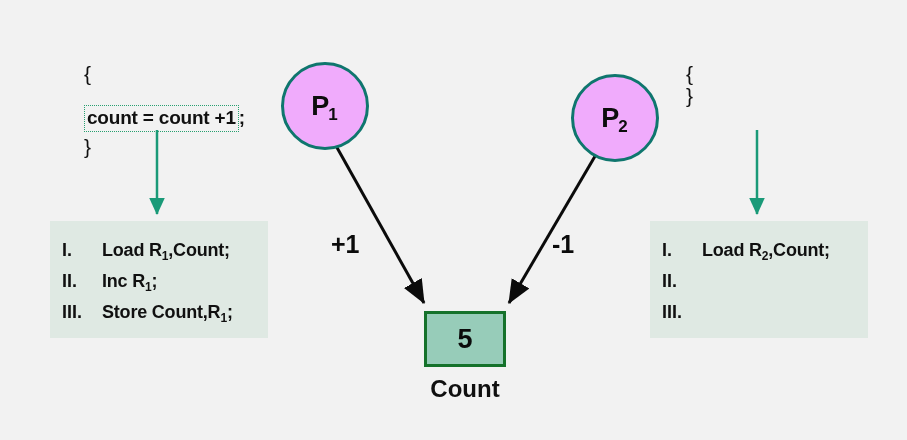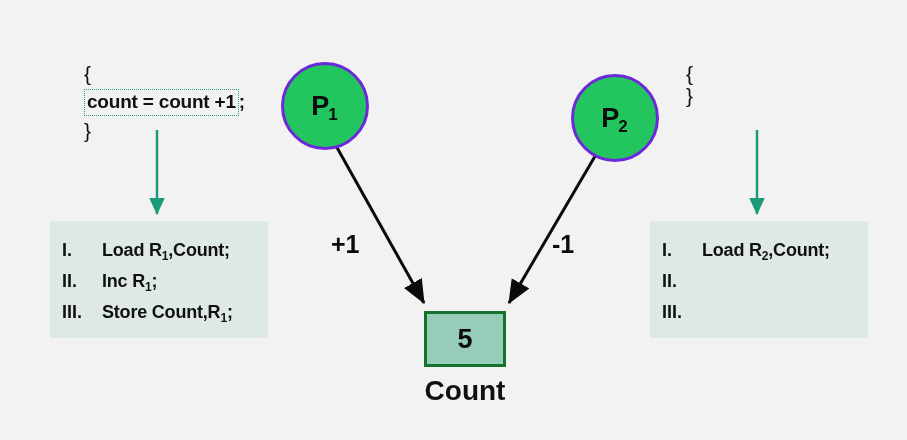--- a/index.html
+++ b/index.html
@@ -27,22 +27,22 @@
     height: 440px;
     pointer-events: none;
   }
 
   
   .proc-circle {
     position: absolute;
     width: 88px;
     height: 88px;
     border-radius: 50%;
-    background: #22c55e;
-    border: 3px solid #6d28d9;
+    background: #f0abfc;
+    border: 3px solid #0f766e;
     box-sizing: border-box;
     display: flex;
     align-items: center;
     justify-content: center;
     z-index: 4;
   }
   .proc-label {
     font-size: 27px;
     font-weight: bold;
     color: #0d0d0d;
@@ -72,21 +72,21 @@
   .brace {
     font-size: 21px;
     line-height: 22px;
     color: #111111;
     font-family: "Liberation Sans", sans-serif;
   }
   .stmt-box {
     display: inline-block;
     border: 1px dotted #27a070;
     padding: 1px 2px 2px 2px;
-    margin: 4px 0 4px 0;
+    margin: 20px 0 4px 0;
     line-height: 22px;
     white-space: nowrap;
   }
   .stmt-text {
     font-size: 19px;
     font-weight: bold;
     color: #111111;
     letter-spacing: -0.2px;
   }
   .semi-out {
@@ -164,21 +164,21 @@
     font-weight: bold;
     color: #0b0b0b;
     line-height: 1;
   }
   #count-caption {
     position: absolute;
     left: 424px;
     top: 375px;
     width: 82px;
     text-align: center;
-    font-size: 28px;
+    font-size: 24px;
     font-weight: bold;
     color: #101010;
     z-index: 3;
   }
 </style>
 </head>
 <body>
 
 <div id="stage">
 

